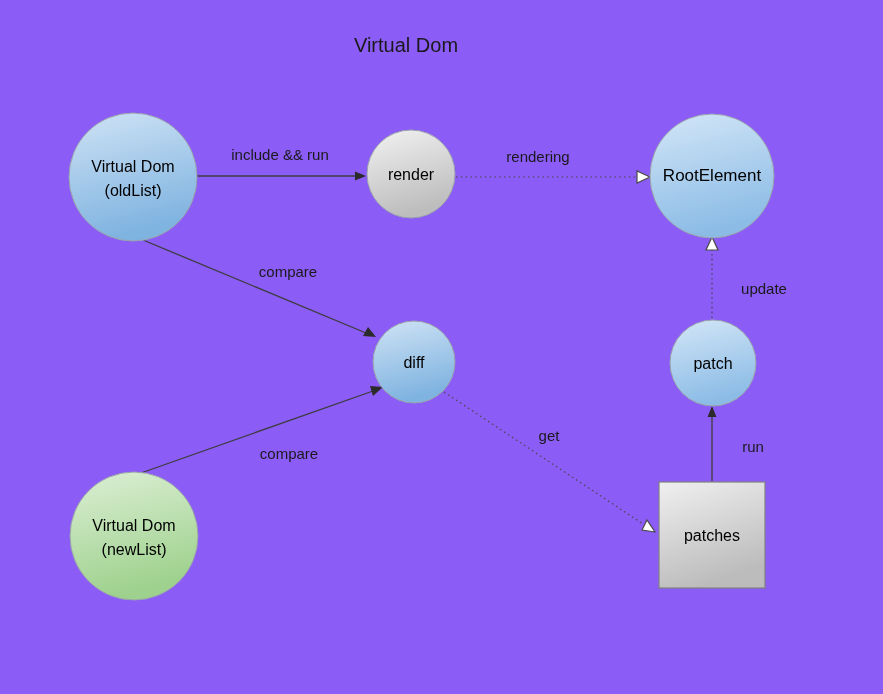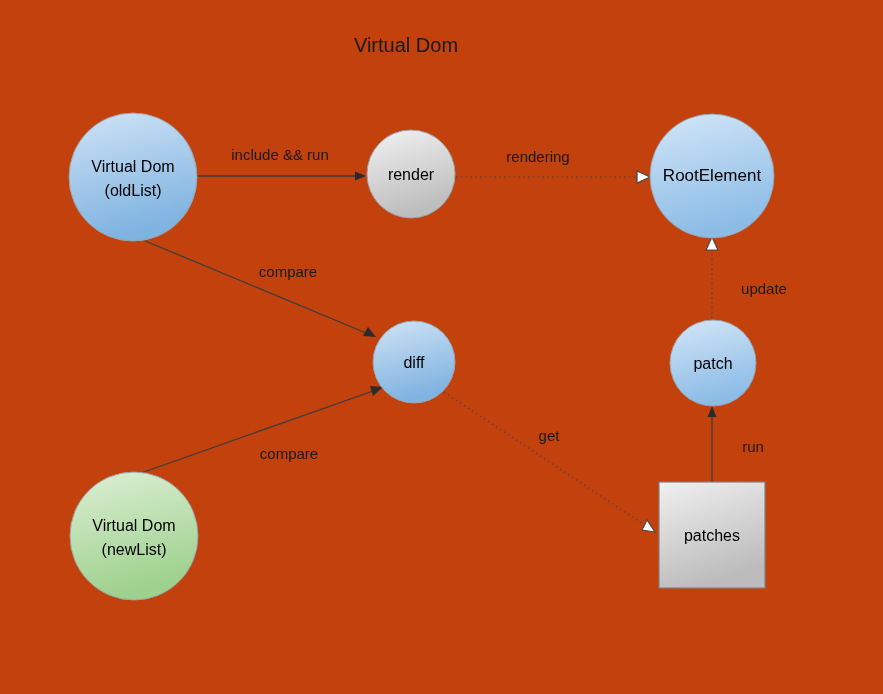--- a/index.html
+++ b/index.html
@@ -8,21 +8,21 @@
     background: #ffffff;
   }
   body {
     font-family: "Liberation Sans", sans-serif;
     color: #000000;
   }
   #canvas {
     position: relative;
     width: 883px;
     height: 694px;
-    background: #c2410c;
+    background: #8b5cf6;
     overflow: hidden;
   }
   #diagram-svg {
     position: absolute;
     left: 0;
     top: 0;
     width: 883px;
     height: 694px;
   }
   .node-label {

